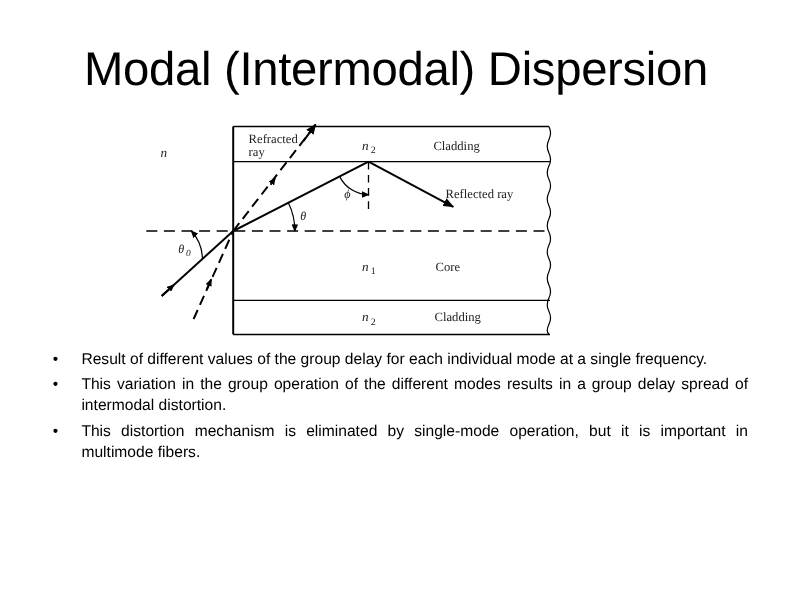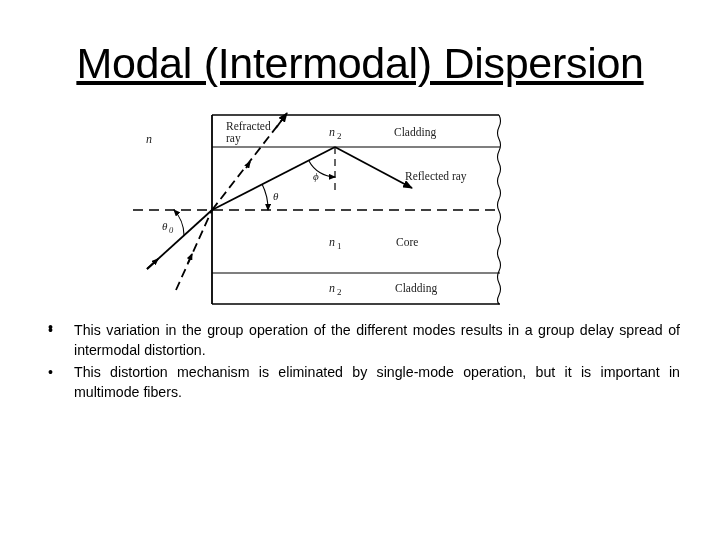--- a/index.html
+++ b/index.html
@@ -18,21 +18,20 @@
     .slide-title {
       position: absolute;
       left: 0;
       top: 38px;
       width: 720px;
       text-align: center;
       font-size: 43px;
       line-height: 50px;
       letter-spacing: -0.3px;
       font-family: "Liberation Sans", sans-serif;
-      text-decoration: underline;
     }
     .diagram {
       position: absolute;
       left: 0;
       top: 0;
       width: 720px;
       height: 320px;
     }
     .diagram text {
       font-family: "Liberation Serif", serif;
@@ -139,20 +138,21 @@
   <text x="396" y="246" font-size="11.5">Core</text>
 
   <text class="italic" x="329" y="292" font-size="12">n</text>
   <text x="337" y="295" font-size="9">2</text>
   <text x="395" y="292" font-size="11.5">Cladding</text>
 </svg>
 
 <ul class="bullets">
   <li>
     <span class="bullet-dot">•</span>
+    <span>Result of different values of the group delay for each individual mode at a single frequency.</span>
   </li>
   <li>
     <span class="bullet-dot">•</span>
     <span>This variation in the group operation of the different modes results in a group delay spread of intermodal distortion.</span>
   </li>
   <li>
     <span class="bullet-dot">•</span>
     <span>This distortion mechanism is eliminated by single-mode operation, but it is important in multimode fibers.</span>
   </li>
 </ul>

